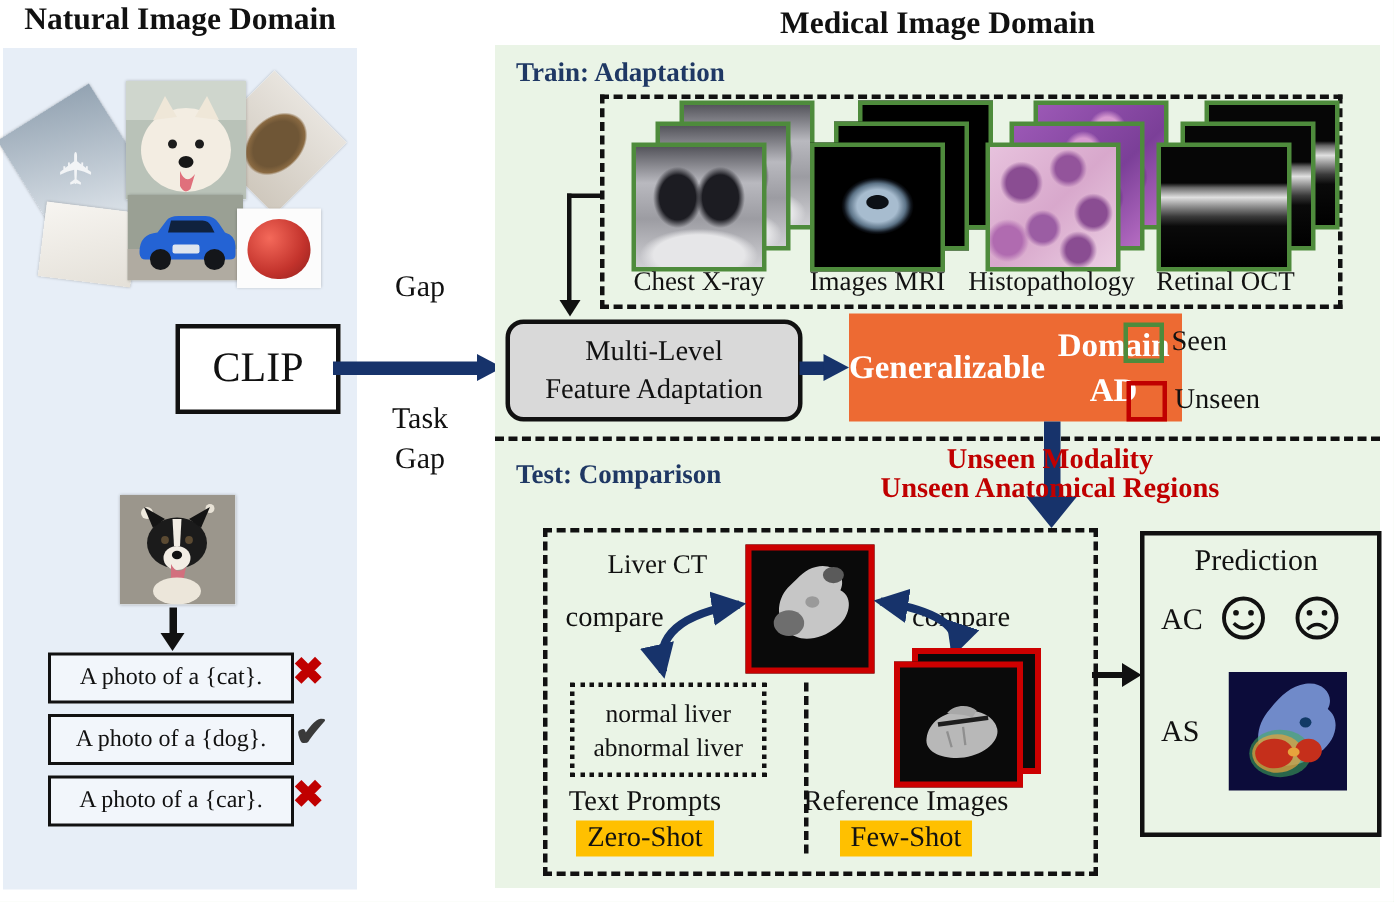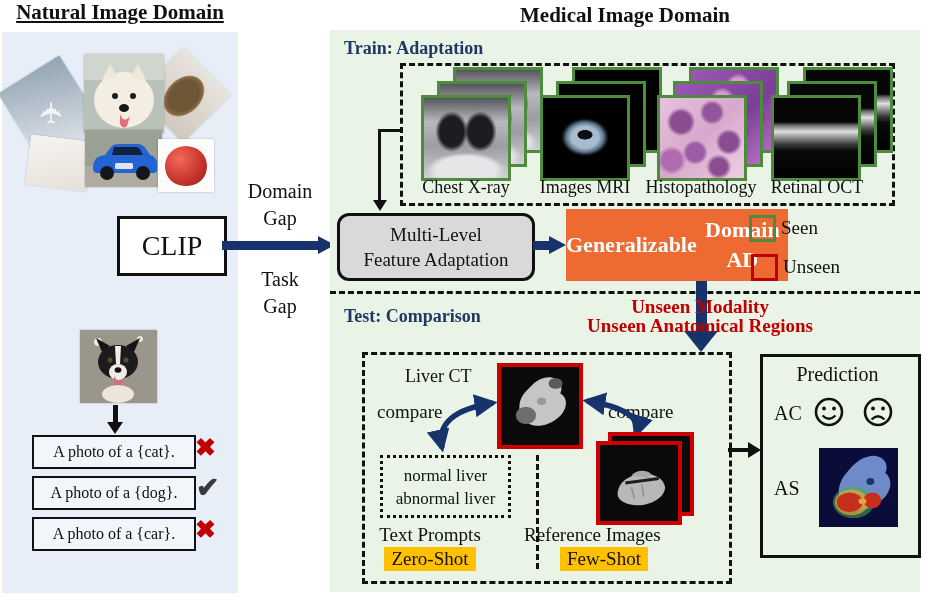--- a/index.html
+++ b/index.html
@@ -77,21 +77,21 @@
   .compare{font-size:19px;}
   .liver-label{font-size:18px;}
   .pred-title{font-size:20px;text-align:center;}
   .pred-key{font-size:20px;}
 </style>
 </head>
 <body>
 
 <div id="canvas">
 
-  <div class="abs hdr" style="left:0;top:3;width:240px;text-decoration:underline;">Natural Image Domain</div>
+  <div class="abs hdr" style="left:0;top:3;width:240px;">Natural Image Domain</div>
   <div class="abs hdr" style="left:330px;top:3px;width:590px;">Medical Image Domain</div>
 
   <div class="panel panel-blue" style="left:2px;top:32px;width:236px;height:561px;"></div>
 
   <div class="photo plane" style="left:16px;top:68px;width:72px;height:88px;transform:rotate(-32deg);">
       <span>✈</span>
     </div>
   <div class="photo whitecat" style="left:28px;top:138px;width:62px;height:50px;transform:rotate(7deg);"></div>
   <div class="photo owl" style="left:149px;top:61px;width:68px;height:68px;transform:rotate(45deg);"></div>
   <div class="photo" style="left:84px;top:54px;width:80px;height:79px;">
@@ -123,21 +123,20 @@
     </div>
 
   <div class="abs clipbox" style="left:117px;top:216px;width:104px;height:54px;">
     <span>CLIP</span>
   </div>
 
   <div class="abs shaft-h" style="left:222px;top:241px;width:98px;height:9px;"></div>
   <div class="abs tri-right" style="left:318px;top:236px;"></div>
 
   <div class="abs" style="left:232px;top:178px;width:96px;font-size:20px;line-height:27px;text-align:center;">
-    <div>Domain</div>
     <div>Gap</div>
   </div>
   <div class="abs" style="left:232px;top:266px;width:96px;font-size:20px;line-height:27px;text-align:center;">
     <div>Task</div>
     <div>Gap</div>
   </div>
 
   <div class="photo" style="left:80px;top:330px;width:77px;height:73px;">
     <svg width="77" height="73" viewBox="0 0 77 73">
       <rect width="77" height="73" fill="#9b968c"></rect>
@@ -270,21 +269,21 @@
 
   <div class="abs redimg" style="left:608px;top:432px;width:78px;height:76px;"></div>
   <div class="abs redimg" style="left:596px;top:441px;width:78px;height:76px;">
     <svg width="78" height="76" viewBox="0 0 100 100">
       <path d="M22 62 C24 48 36 40 52 38 C70 36 82 44 84 54 C86 64 74 76 55 79 C38 81 20 75 22 62 Z" fill="#b8b8b8"></path>
       <path d="M40 40 C46 32 60 32 66 38 L62 44 C54 40 46 42 40 40 Z" fill="#a8a8a8"></path>
       <path d="M32 50 L76 44" stroke="#1d1d1d" stroke-width="4" fill="none"></path>
       <path d="M40 56 L44 70 M54 52 L56 68" stroke="#8f8f8f" stroke-width="2" fill="none"></path>
     </svg>
   </div>
-  <div class="abs" style="left:524px;top:524px;width:160px;font-size:19px;text-align:left;">Reference Images</div>
+  <div class="abs" style="left:524px;top:524px;width:160px;font-size:19px;text-align:center;">Reference Images</div>
   <div class="abs" style="left:524px;top:547px;width:160px;text-align:center;">
     <span class="badge">Few-Shot</span>
   </div>
 
   <div class="abs blk" style="left:728px;top:448px;width:22px;height:4px;"></div>
   <div class="abs tri-right-blk" style="left:748px;top:442px;"></div>
 
   <div class="abs predbox" style="left:760px;top:354px;width:155px;height:198px;"></div>
   <div class="abs pred-title" style="left:760px;top:363px;width:155px;">Prediction</div>
   <div class="abs pred-key" style="left:774px;top:402px;">AC</div>

